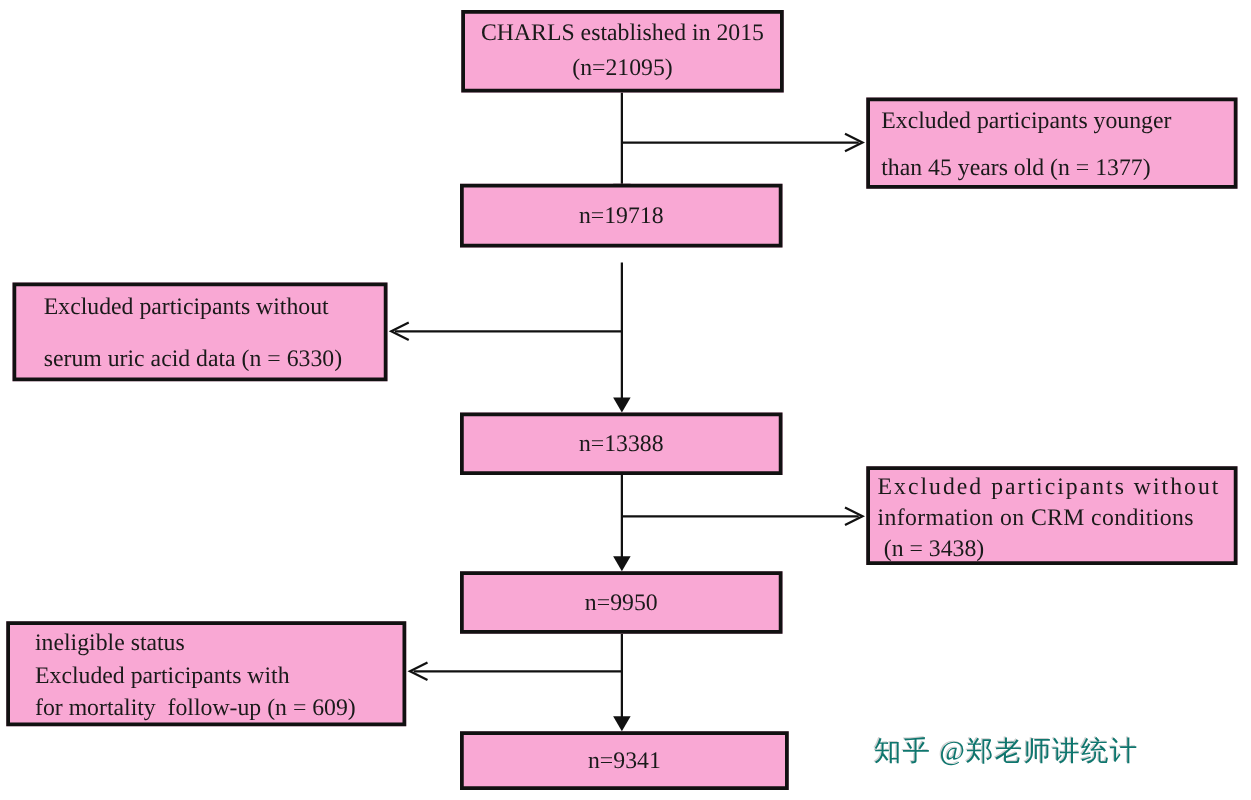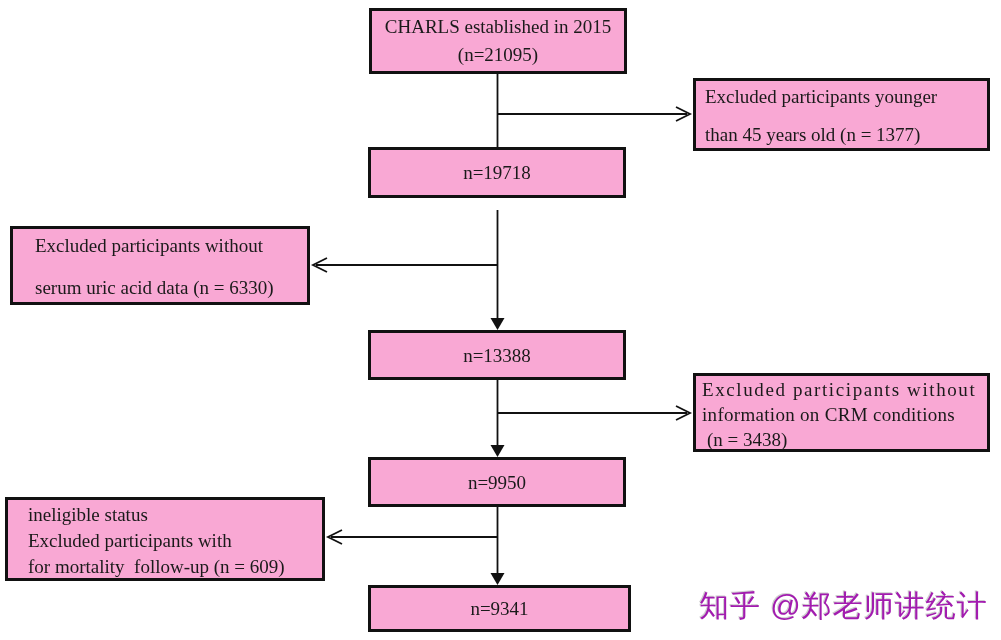--- a/index.html
+++ b/index.html
@@ -47,24 +47,24 @@
   #box-n9950         { left: 368px; top: 457px; width: 258px; height: 50px; }
   #box-n9341         { left: 368px; top: 585px; width: 263px; height: 47px; }
   #box-excl-younger  { left: 693px; top: 78px;  width: 297px; height: 73px; padding: 2px 4px 0 9px; }
   #box-excl-uric     { left: 10px;  top: 226px; width: 300px; height: 79px; padding: 2px 4px 0 22px; line-height: 29px; }
   #box-excl-crm      { left: 693px; top: 373px; width: 297px; height: 79px; padding: 1px 2px 0 6px; line-height: 25px; }
   #box-excl-mortality{ left: 5px;   top: 497px; width: 320px; height: 84px; padding: 2px 2px 0 20px; line-height: 26px; }
   #watermark {
     position: absolute;
     left: 699px;
     top: 586px;
-    font-family: Liberation Sans, sans-serif;
-    font-size: 30px;
+    font-family: Liberation Serif, serif;
+    font-size: 22px;
     letter-spacing: 1px;
-    color: #a21caf;
+    color: #0f766e;
     text-shadow: 1px 1px 0 #ffffff, -1px -1px 0 #cfcfcf;
     white-space: nowrap;
   }
 </style>
 </head>
 <body>
 
 <div id="stage">
 
   <svg id="connectors" width="1001" height="640" viewBox="0 0 1001 640">

